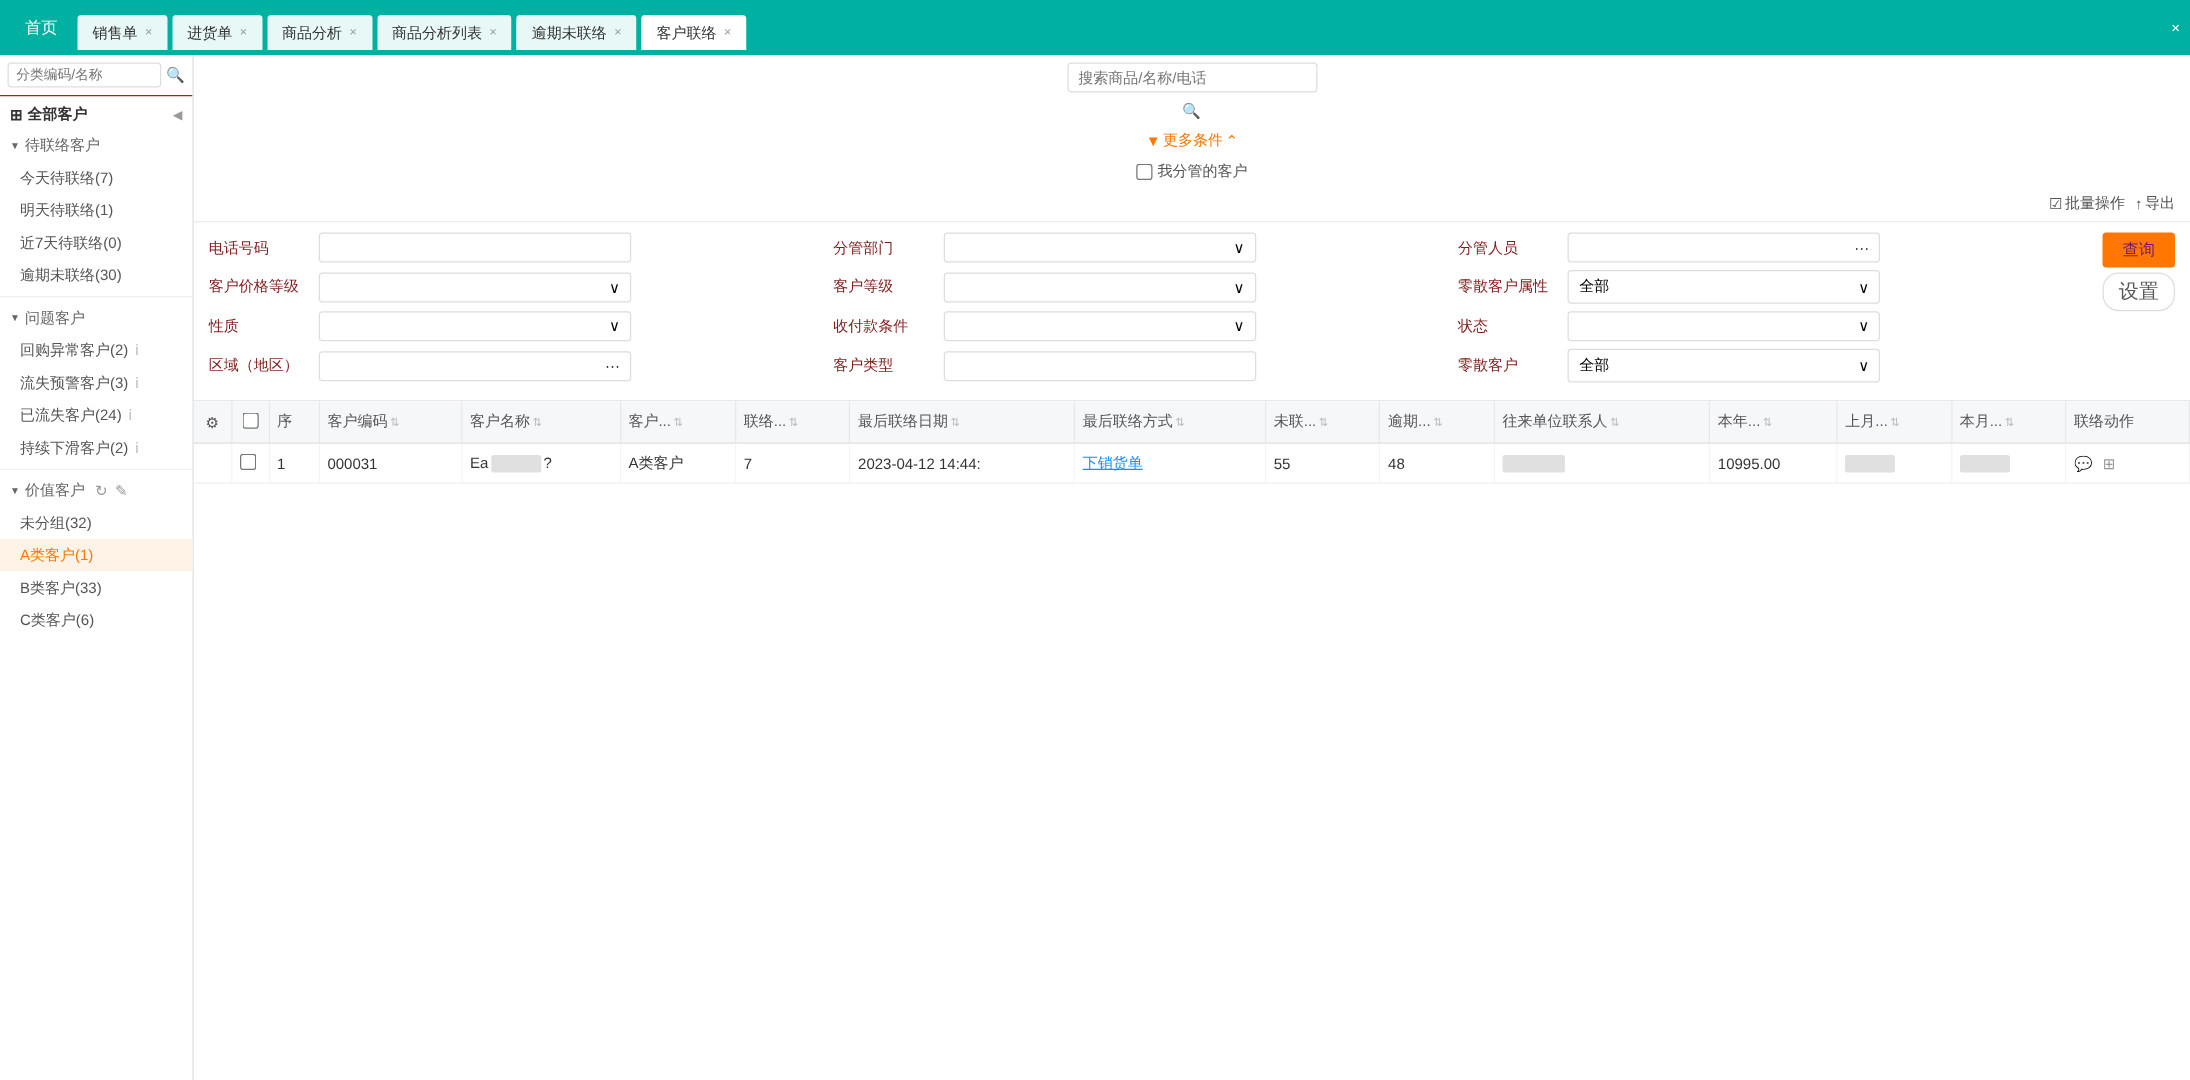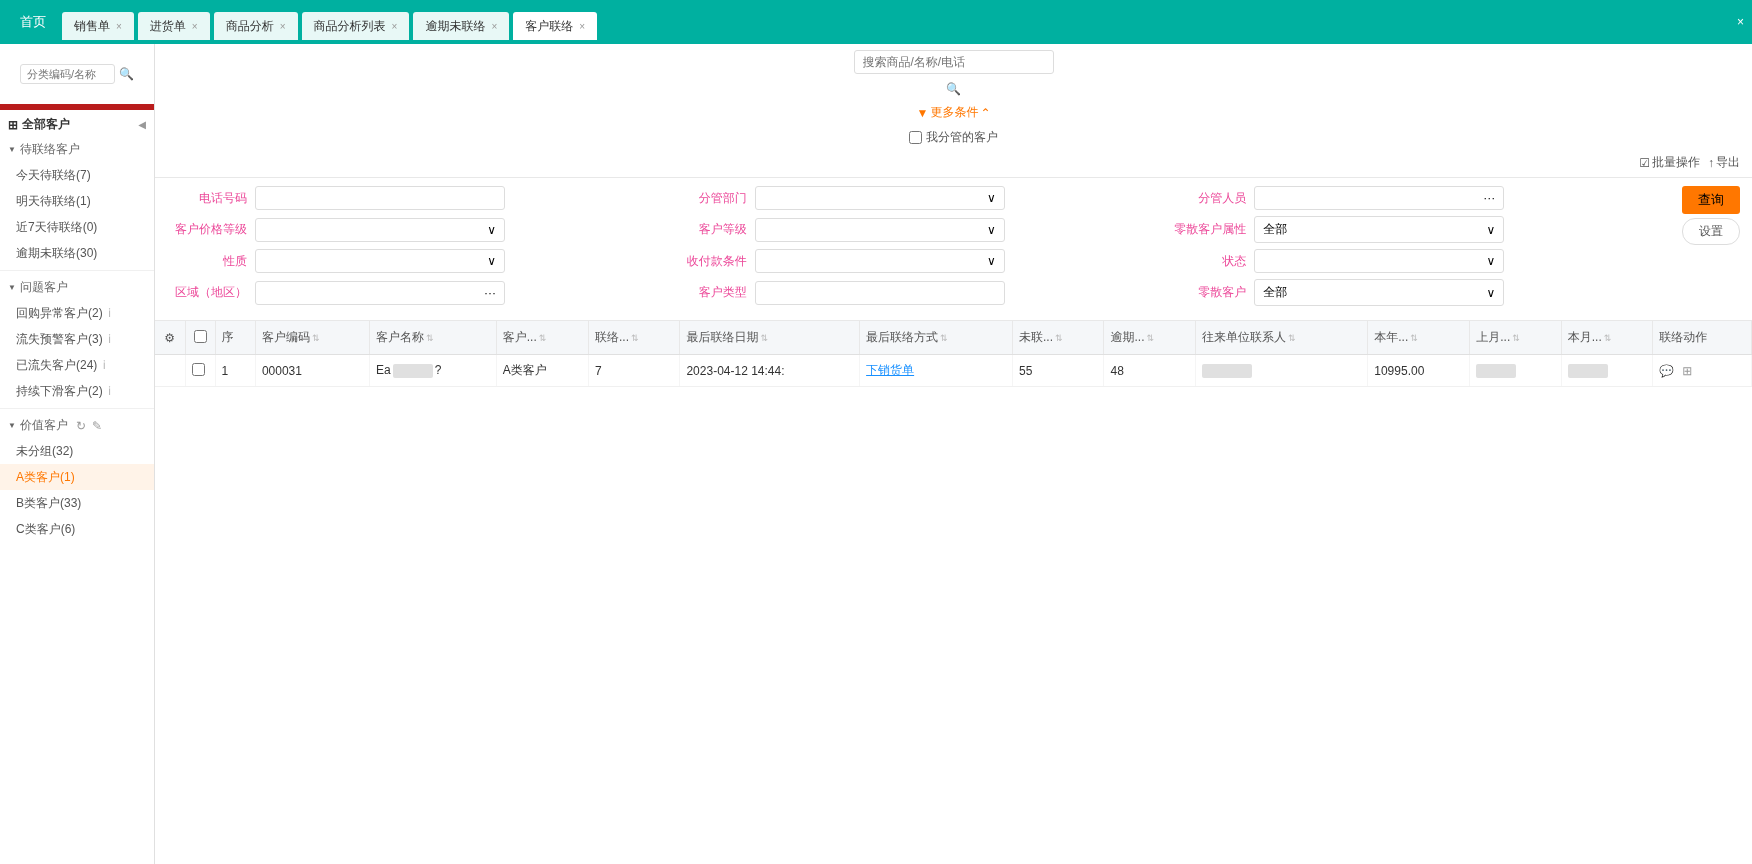--- a/index.html
+++ b/index.html
@@ -11,21 +11,21 @@
     .nav-tab { background: #e8f8f6; color: #333; padding: 0 12px; height: 28px; display: flex; align-items: center; border-radius: 3px 3px 0 0; cursor: pointer; gap: 6px; font-size: 12px; margin-top: 8px; }
     .nav-tab.active { background: white; color: #333; }
     .nav-tab .close-btn { color: #999; font-size: 10px; cursor: pointer; }
     .top-nav-right { margin-left: auto; color: white; cursor: pointer; }
 
     
     .main-layout { display: flex; height: calc(864px - 36px); }
 
     
     .sidebar { width: 155px; background: white; border-right: 1px solid #e0e0e0; overflow-y: auto; flex-shrink: 0; }
-    .sidebar-search { padding: 20px; border-bottom: 6px solid #b91c1c; display: flex; align-items: center; gap: 4px; }
+    .sidebar-search { padding: 6px; border-bottom: 1px solid #b91c1c; display: flex; align-items: center; gap: 4px; }
     .sidebar-search input { border: 1px solid #ddd; border-radius: 3px; padding: 3px 6px; width: 100%; font-size: 11px; color: #999; }
     .sidebar-section { padding: 6px 8px 2px; display: flex; align-items: center; justify-content: space-between; }
     .sidebar-section-title { font-weight: bold; font-size: 12px; color: #333; display: flex; align-items: center; gap: 4px; }
     .sidebar-collapse { cursor: pointer; color: #999; font-size: 10px; }
     .sidebar-group { padding: 2px 0; }
     .sidebar-group-header { padding: 4px 8px; color: #666; font-size: 12px; cursor: pointer; display: flex; align-items: center; gap: 4px; }
     .sidebar-item { padding: 4px 16px; color: #555; font-size: 12px; cursor: pointer; line-height: 1.5; }
     .sidebar-item.active { background: #fff3e8; color: #ff7700; }
     .triangle { font-size: 8px; }
     .section-divider { border: none; border-top: 1px solid #f0f0f0; margin: 2px 0; }
@@ -39,25 +39,25 @@
     .filter-btn { color: #ff7700; cursor: pointer; display: flex; align-items: center; gap: 2px; font-size: 12px; }
     .filter-checkbox { display: flex; align-items: center; gap: 4px; color: #555; font-size: 12px; }
     .filter-bar-right { margin-left: auto; display: flex; gap: 8px; }
     .batch-btn { color: #555; cursor: pointer; font-size: 12px; display: flex; align-items: center; gap: 2px; }
     .export-btn { color: #555; cursor: pointer; font-size: 12px; display: flex; align-items: center; gap: 2px; }
 
     
     .filter-form { background: white; padding: 8px 12px; border-bottom: 1px solid #e8e8e8; }
     .filter-row { display: flex; align-items: center; margin-bottom: 6px; gap: 0; }
     .filter-field { display: flex; align-items: center; flex: 1; gap: 8px; border-right: none; }
-    .filter-label { color: #ec4899; width: 80px; text-align: right; flex-shrink: 0; font-size: 12px; }
+    .filter-label { color: #7f1d1d; width: 80px; flex-shrink: 0; font-size: 12px; }
     .filter-input { border: 1px solid #ddd; border-radius: 3px; padding: 4px 8px; flex: 1; font-size: 12px; max-width: 250px; }
     .filter-select { border: 1px solid #ddd; border-radius: 3px; padding: 4px 8px; flex: 1; font-size: 12px; max-width: 250px; display: flex; align-items: center; justify-content: space-between; cursor: pointer; }
-    .query-btn { background: #ff7700; color: #000000; border: none; border-radius: 3px; padding: 5px 16px; cursor: pointer; font-size: 13px; }
-    .set-btn { background: white; color: #555; border: 1px solid #ddd; border-radius: 13px; padding: 4px 12px; cursor: pointer; font-size: 12px; }
+    .query-btn { background: #ff7700; color: #701a75; border: none; border-radius: 3px; padding: 5px 16px; cursor: pointer; font-size: 13px; }
+    .set-btn { background: white; color: #555; border: 1px solid #ddd; border-radius: 13px; padding: 4px 12px; cursor: pointer; font-size: 16px; }
     .filter-actions { display: flex; flex-direction: column; gap: 4px; margin-left: 8px; }
 
     
     .table-area { flex: 1; overflow: auto; background: white; }
     table { width: 100%; border-collapse: collapse; }
     thead tr { background: #f5f7f9; }
     th { padding: 8px 6px; text-align: left; color: #555; font-weight: normal; border-bottom: 1px solid #e0e0e0; border-right: 1px solid #e8e8e8; font-size: 12px; white-space: nowrap; }
     td { padding: 7px 6px; border-bottom: 1px solid #f0f0f0; border-right: 1px solid #f5f5f5; font-size: 12px; color: #333; white-space: nowrap; }
     .th-gear { width: 30px; text-align: center; }
     .th-check { width: 30px; text-align: center; }

